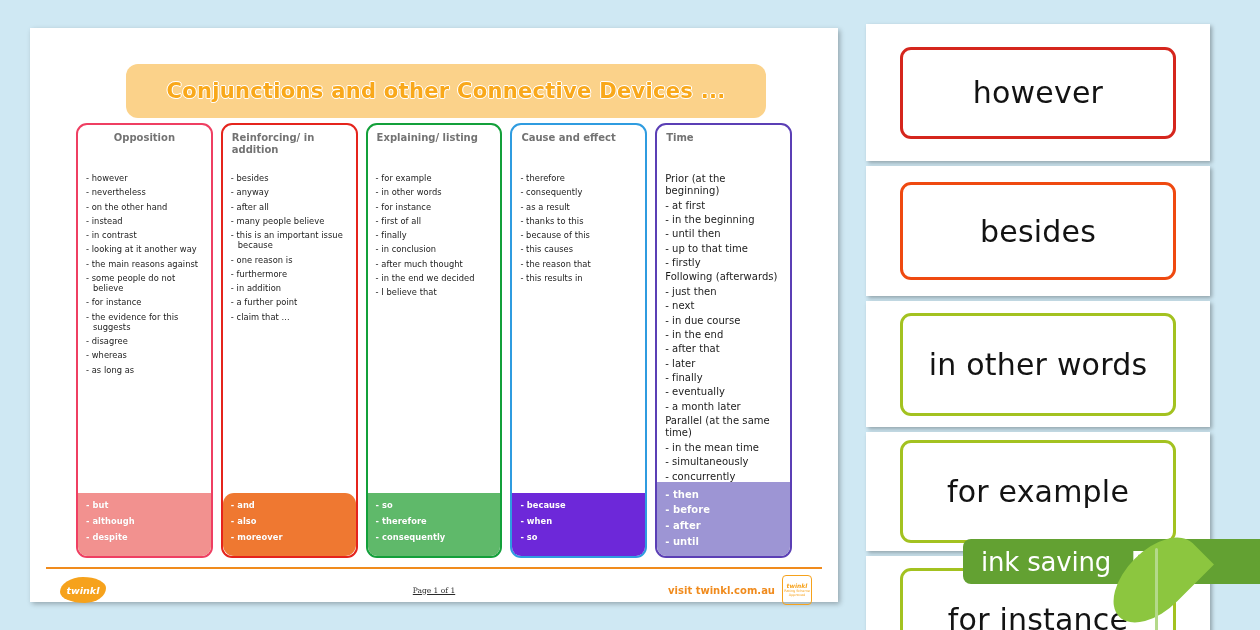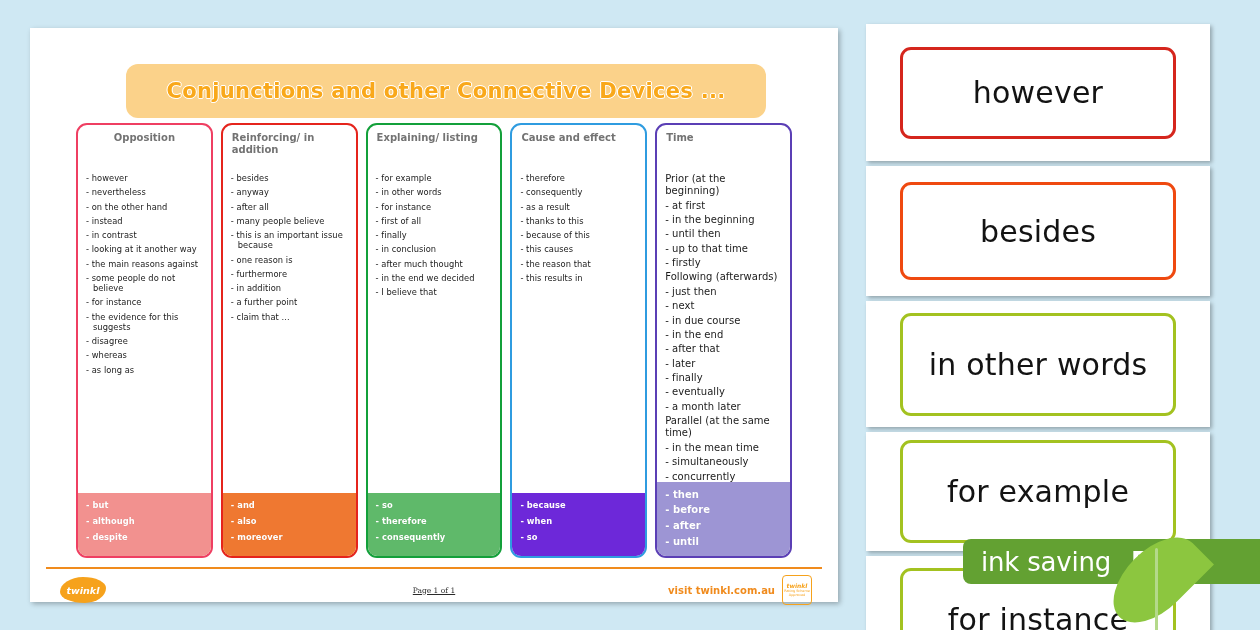--- a/index.html
+++ b/index.html
@@ -116,21 +116,21 @@
     margin-bottom: 6px;
     font-size: 8.3px;
     text-shadow: 0 0 1px rgba(0,0,0,.12);
   }
   .col.c5 .col-foot .item { margin-bottom: 3.5px; }
 
   
   .col.c1 { border-color: #ef3f62; }
   .col.c1 .col-foot { background: #f2918f; }
   .col.c2 { border-color: #e5241c; }
-  .col.c2 .col-foot { background: #ef7831; }
+  .col.c2 .col-foot { background: #ef7831; border-radius: 11px; }
   .col.c3 { border-color: #13a03a; }
   .col.c3 .col-foot { background: #5fb96a; }
   .col.c4 { border-color: #2f9ce0; }
   .col.c4 .col-foot { background: #6d28d9; }
   .col.c5 { border-color: #5b3fb5; }
   .col.c5 .col-foot { background: #9d95d4; }
 
   
   .sheet-rule {
     position: absolute;

